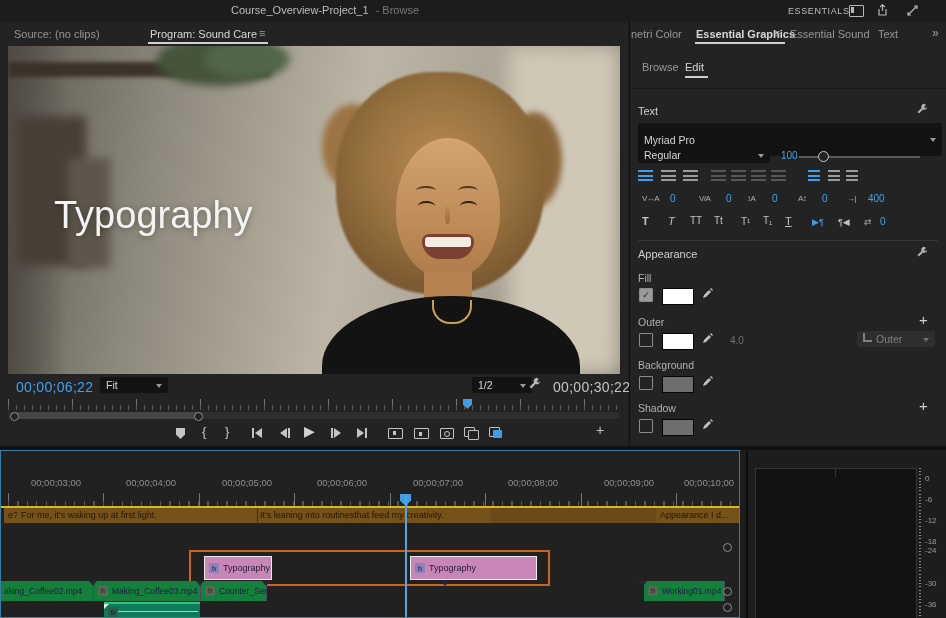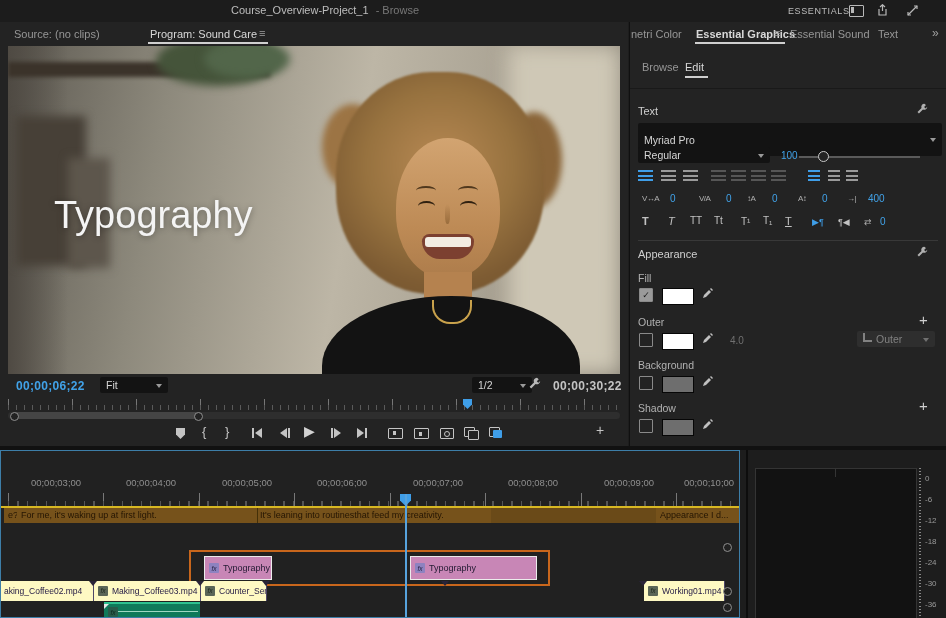--- a/index.html
+++ b/index.html
@@ -2,21 +2,21 @@
 <html><head>
 <meta charset="utf-8">
 <style>
   html,body{margin:0;padding:0;background:#000;}
   .app{position:relative;width:946px;height:618px;background:#1d1d1d;overflow:hidden;
        font-family:"Liberation Sans",sans-serif;color:#c8c8c8;}
   .abs{position:absolute;}
   .panel{background:#232323;}
   .tab{font-size:11px;color:#969696;white-space:nowrap;}
   .tab.active{color:#d8d8d8;}
-  .tc{font-size:12px;letter-spacing:.3px;font-weight:bold;}
+  .tc{font-size:14px;letter-spacing:.3px;}
   .blue{color:#41a2e8;}
   .dd{background:#131313;border-radius:2px;display:flex;align-items:center;
       justify-content:space-between;padding:0 6px;font-size:10.5px;color:#d6d6d6;}
   .chev{width:0;height:0;border:3.5px solid transparent;border-top:4.5px solid #9a9a9a;margin-top:4px;}
   .hl{background:repeating-linear-gradient(180deg,currentColor 0 2px,transparent 2px 4.5px);height:11px;}
   .ticon{font-size:11px;color:#c2c2c2;}
   .val{font-size:10px;}
   .glyph8{font-size:8px;color:#b0b0b0;letter-spacing:-0.5px;}
   .cb{width:12px;height:12px;border:1px solid #8a8a8a;border-radius:1px;background:transparent;
       display:flex;align-items:center;justify-content:center;font-size:9px;color:#1b1b1b;}
@@ -27,21 +27,21 @@
   .lbl{font-size:10.5px;color:#b2b2b2;}
   .tri-l{width:0;height:0;border:5px solid transparent;border-right:7px solid #c4c4c4;border-left:none;}
   .tri-r{width:0;height:0;border:5px solid transparent;border-left:7px solid #c4c4c4;border-right:none;}
   .vbar{width:2px;height:10px;background:#c4c4c4;}
   .icx{display:inline-flex;align-items:center;gap:1px;}
   .orect{border:1px solid #c4c4c4;border-radius:1px;}
   .circle-h{width:7px;height:7px;border:1px solid #8f8f8f;border-radius:50%;background:#222;}
   .rlabel{font-size:9.5px;color:#8f8f8f;text-align:center;width:64px;}
   .capclip{height:15px;background:#76521b;border-right:1px solid #443008;overflow:hidden;
            font-size:9px;color:#241503;line-height:15px;padding-left:4px;white-space:nowrap;}
-  .vclip{height:20px;background:#fef9c3;border-right:1.5px solid #4e4668;overflow:hidden;
+  .vclip{height:20px;background:#15803d;border-right:1.5px solid #4e4668;overflow:hidden;
          font-size:8.5px;color:#201743;line-height:20px;white-space:nowrap;display:flex;align-items:center;}
   .gclip{height:22px;background:#c886b6;border:1px solid #ececec;overflow:hidden;
          font-size:9px;color:#231a33;display:flex;align-items:center;}
   .fxb{width:10px;height:10px;border-radius:1px;font-size:6.5px;font-style:italic;
        display:flex;align-items:center;justify-content:center;flex:0 0 auto;}
   .fxb.onv{background:#5b6657;color:#1c261c;}
   .fxb.ong{background:#8d82c0;color:#241f3f;}
   .notch{width:0;height:0;border-left:4px solid transparent;border-right:4px solid transparent;
          border-top:5px solid #2a2438;}
   .mlabel{font-size:8px;color:#9a9a9a;width:18px;text-align:left;}
@@ -384,18 +384,18 @@
 
   <div class="abs" style="left:746px;top:450px;width:200px;height:168px;background:#1d1d1d;border-left:2px solid #0d0d0d;box-sizing:border-box;">
     <div class="abs" style="left:7px;top:18px;width:160px;height:150px;background:#121212;border:1px solid #343434;">
       <div class="abs" style="left:79px;top:0;width:1px;height:8px;background:#343434;"></div>
     </div>
     <div class="abs" style="left:171px;top:18px;width:2px;height:150px;background:repeating-linear-gradient(180deg,#888 0 1px,transparent 1px 3.2px);"></div>
     <span class="abs mlabel" style="left:177px;top:24px;">0</span>
     <span class="abs mlabel" style="left:177px;top:45px;">-6</span>
     <span class="abs mlabel" style="left:177px;top:66px;">-12</span>
     <span class="abs mlabel" style="left:177px;top:87px;">-18</span>
-    <span class="abs mlabel" style="left:177px;top:108px;">-24</span>
+    <span class="abs mlabel" style="left:177px;top:96px;">-24</span>
     <span class="abs mlabel" style="left:177px;top:129px;">-30</span>
     <span class="abs mlabel" style="left:177px;top:150px;">-36</span>
   </div>
 
 </div>
 
 </body></html>

